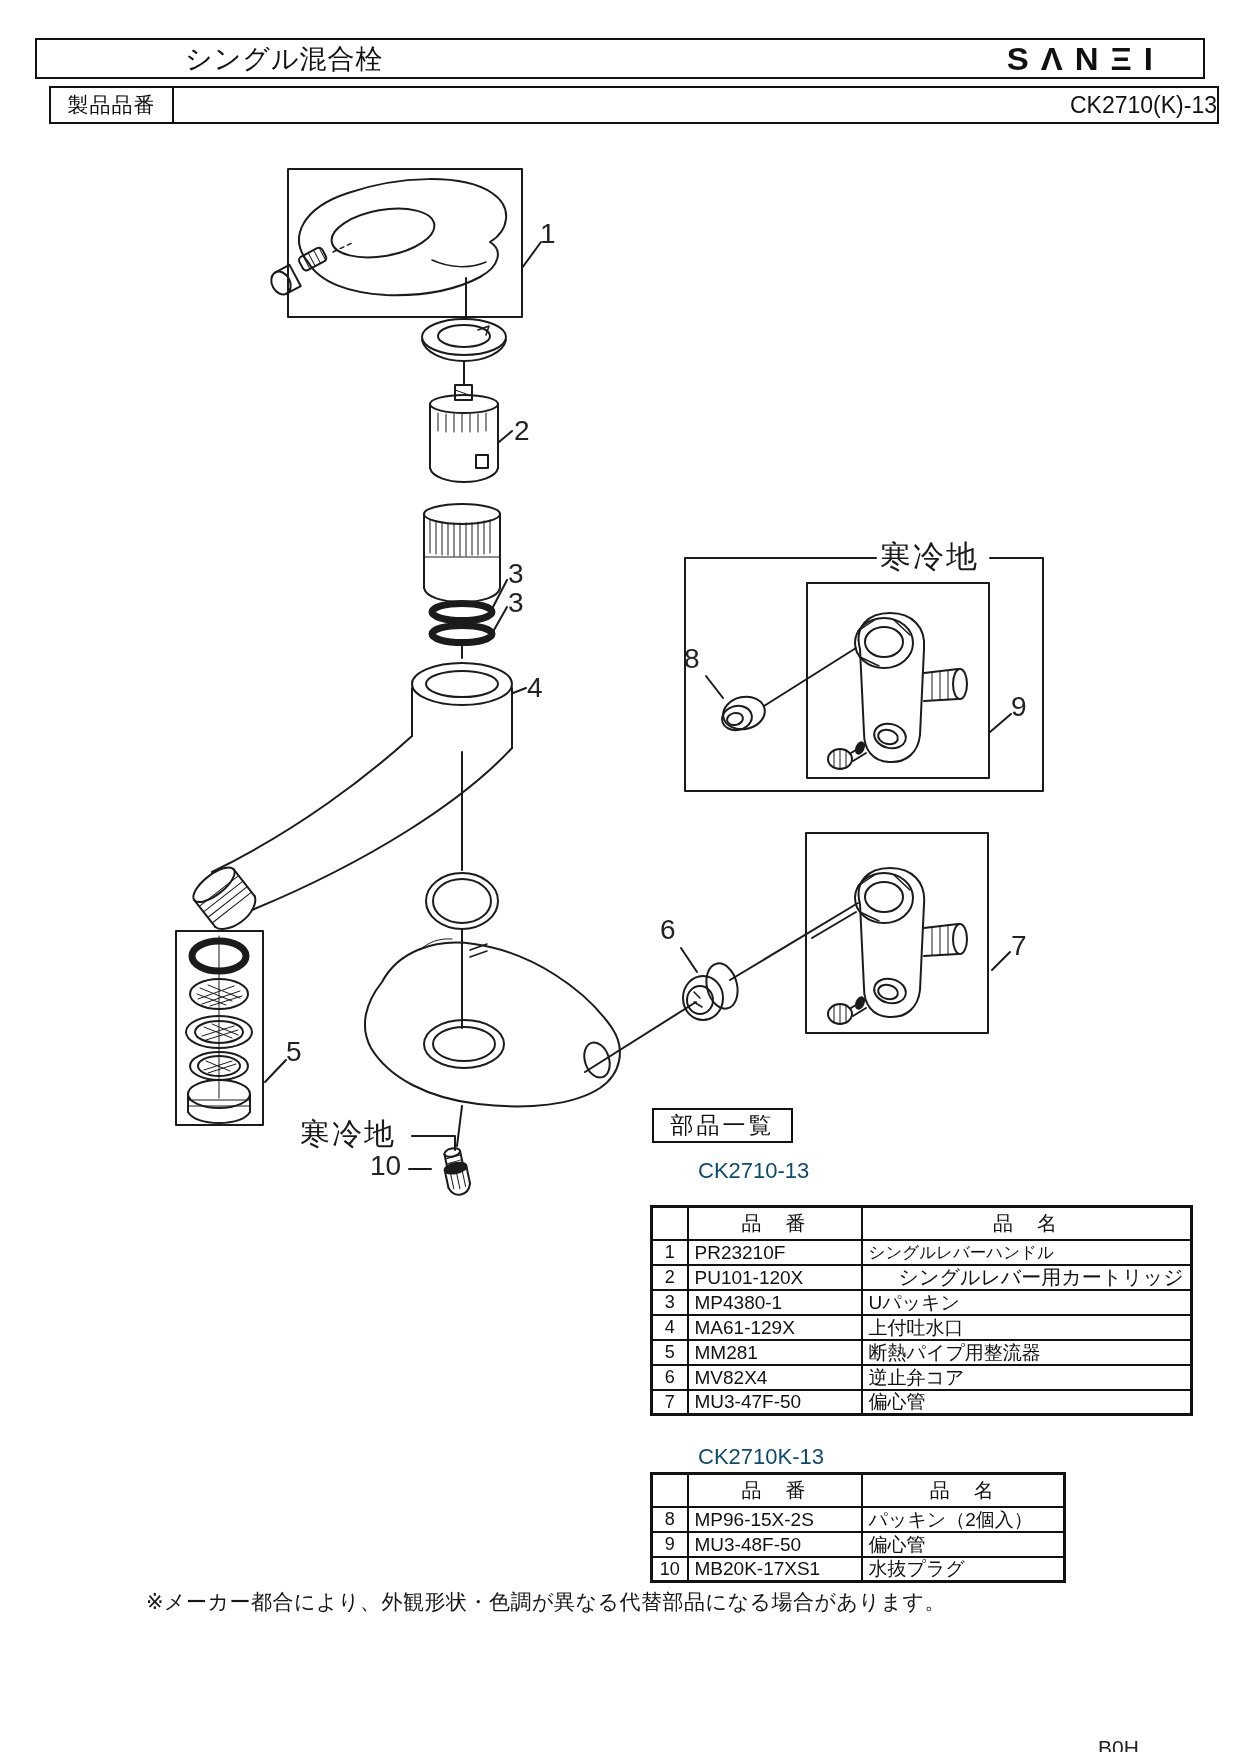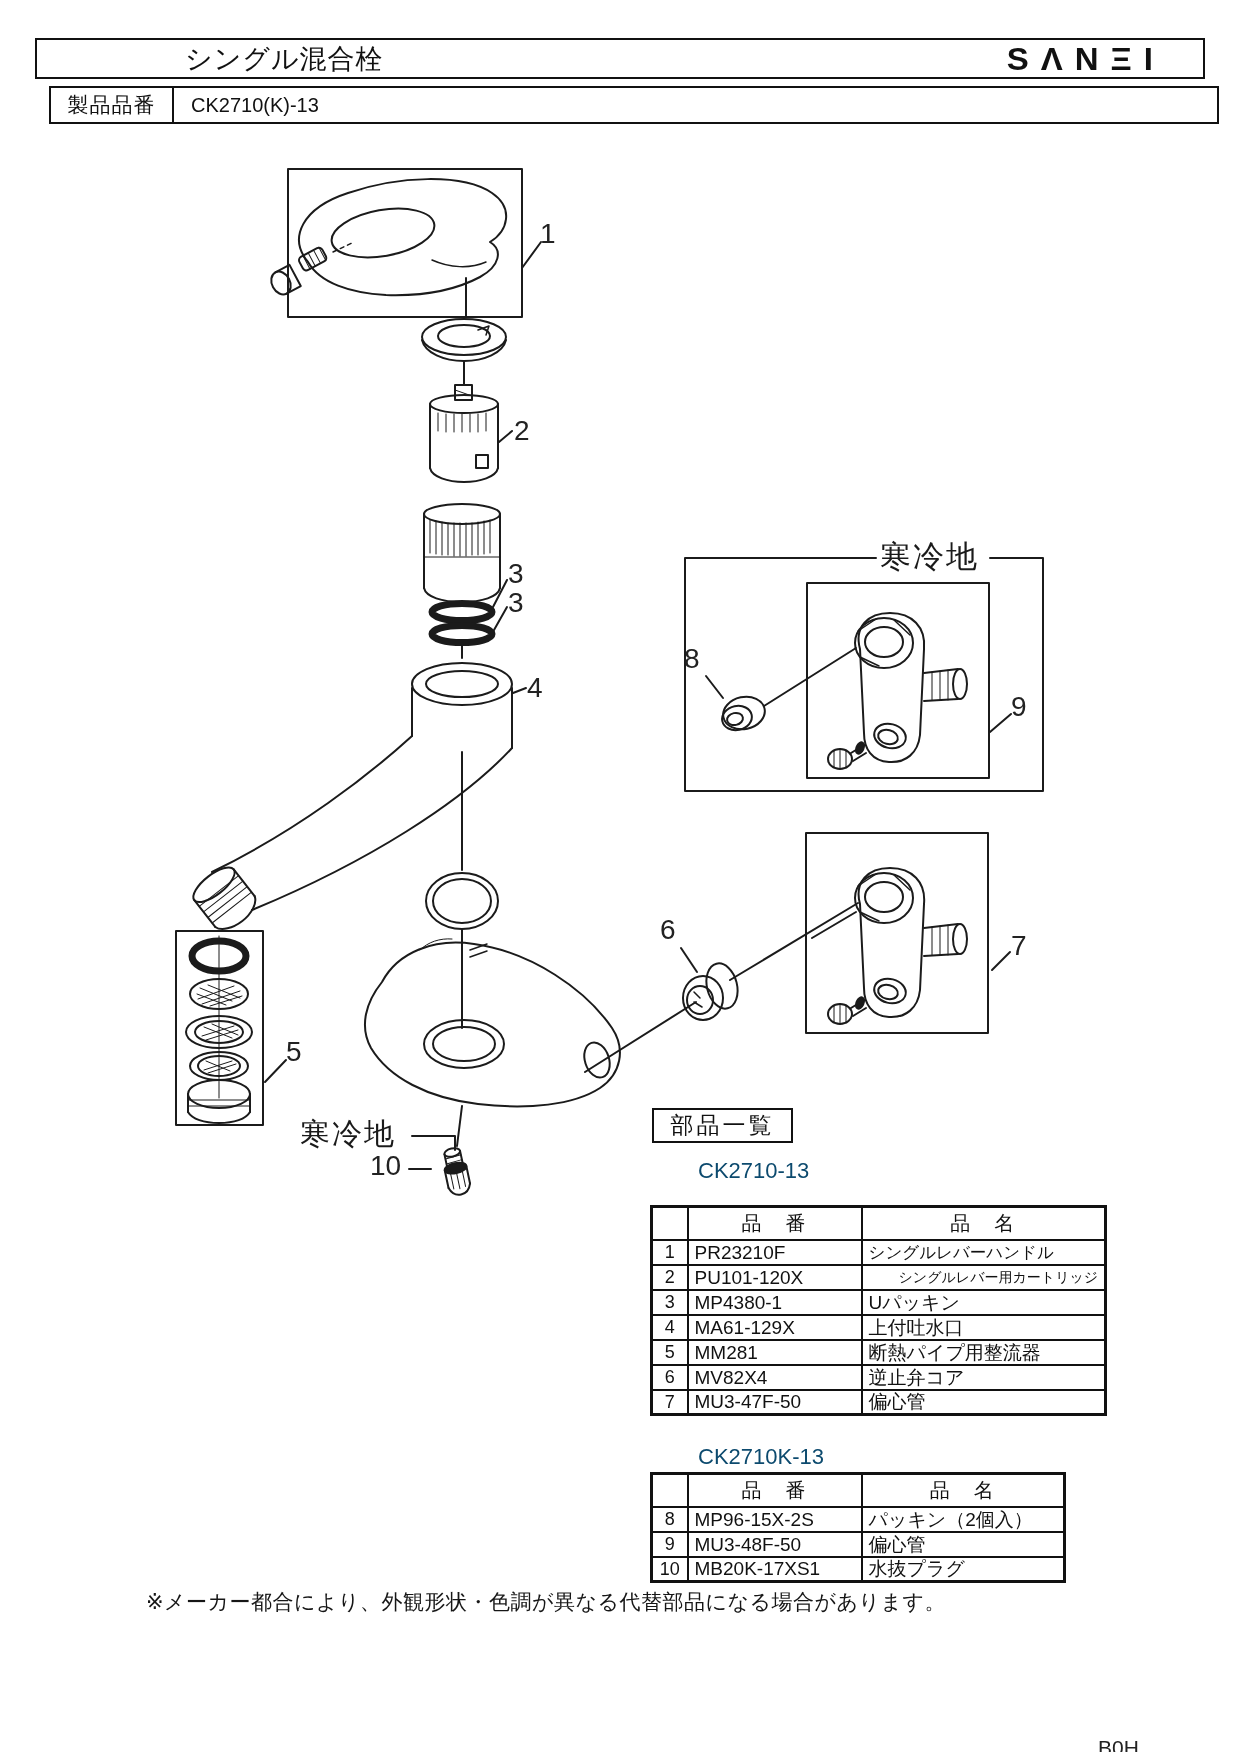--- a/index.html
+++ b/index.html
@@ -1,44 +1,44 @@
 <!DOCTYPE html>
 <html><head>
 <meta charset="utf-8">
 <style>
   html,body{margin:0;padding:0;background:#e8e8e8;}
   .page{position:relative;width:1240px;height:1752px;background:#ffffff;margin:0 auto;
         font-family:"Liberation Sans","DejaVu Sans",sans-serif;color:#111;overflow:hidden;}
   .abs{position:absolute;}
-  .box{border:2.5px solid #111;box-sizing:border-box;background:#fff;}
+  .box{border:2.5px solid #111;box-sizing:border-box;background:#fff;justify-content:space-between;}
   .title-box{left:35px;top:38px;width:1170px;height:41px;display:flex;align-items:center;}
   .doc-title{margin-left:148px;font-size:27px;letter-spacing:1px;}
   .brand{margin-left:auto;margin-right:38px;font-size:33px;font-weight:600;letter-spacing:12px;
          transform:scaleY(0.96);}
   .product-box{left:49px;top:86px;width:1170px;height:38px;display:flex;align-items:stretch;}
   .product-label{width:121px;border-right:2.5px solid #111;display:flex;align-items:center;
                  justify-content:center;font-size:21px;letter-spacing:1px;}
-  .product-code{display:flex;align-items:center;padding-left:17px;font-size:20px;}
+  .product-code{display:flex;align-items:center;padding-left:17px;font-size:23px;}
   .callout{position:absolute;font-size:28px;color:#222;}
   .jp-label{position:absolute;font-size:30px;color:#1a1a1a;letter-spacing:2px;}
   .heading-box{left:652px;top:1108px;width:141px;height:35px;display:flex;align-items:center;
                justify-content:center;font-size:23px;letter-spacing:3px;border-width:2.5px;}
   .model-label{position:absolute;font-size:22px;color:#0c4a6e;margin-left:46px;}
   .parts-table{position:absolute;border-collapse:collapse;table-layout:fixed;background:#fff;
                border:3px solid #111;}
   .parts-table th,.parts-table td{border:2.5px solid #111;white-space:nowrap;overflow:hidden;
                line-height:1;box-sizing:border-box;}
   .parts-table th{height:33px;font-size:20px;font-weight:400;text-align:center;letter-spacing:2px;}
   .parts-table td{height:25px;font-size:19px;padding:0 6px;}
   .col-num{width:36px;}
   .col-code{width:174px;}
   .col-name{width:203px;border-radius:15px;}
   td.col-num{text-align:center;font-size:18px;padding:0;}
   td.t-s{font-size:16.5px;}
-  td.t-xs{font-size:14px;padding-left:36px;}
+  td.t-xs{font-size:20px;padding-left:36px;}
   .footnote{position:absolute;font-size:21px;color:#161616;letter-spacing:0.5px;}
   .doc-code{position:absolute;font-size:21px;color:#222;}
   svg.diagram{position:absolute;left:0;top:0;}
 </style>
 </head>
 <body>
 
 <div class="page">
 
   <svg class="diagram" width="1240" height="1752" viewBox="0 0 1240 1752">

